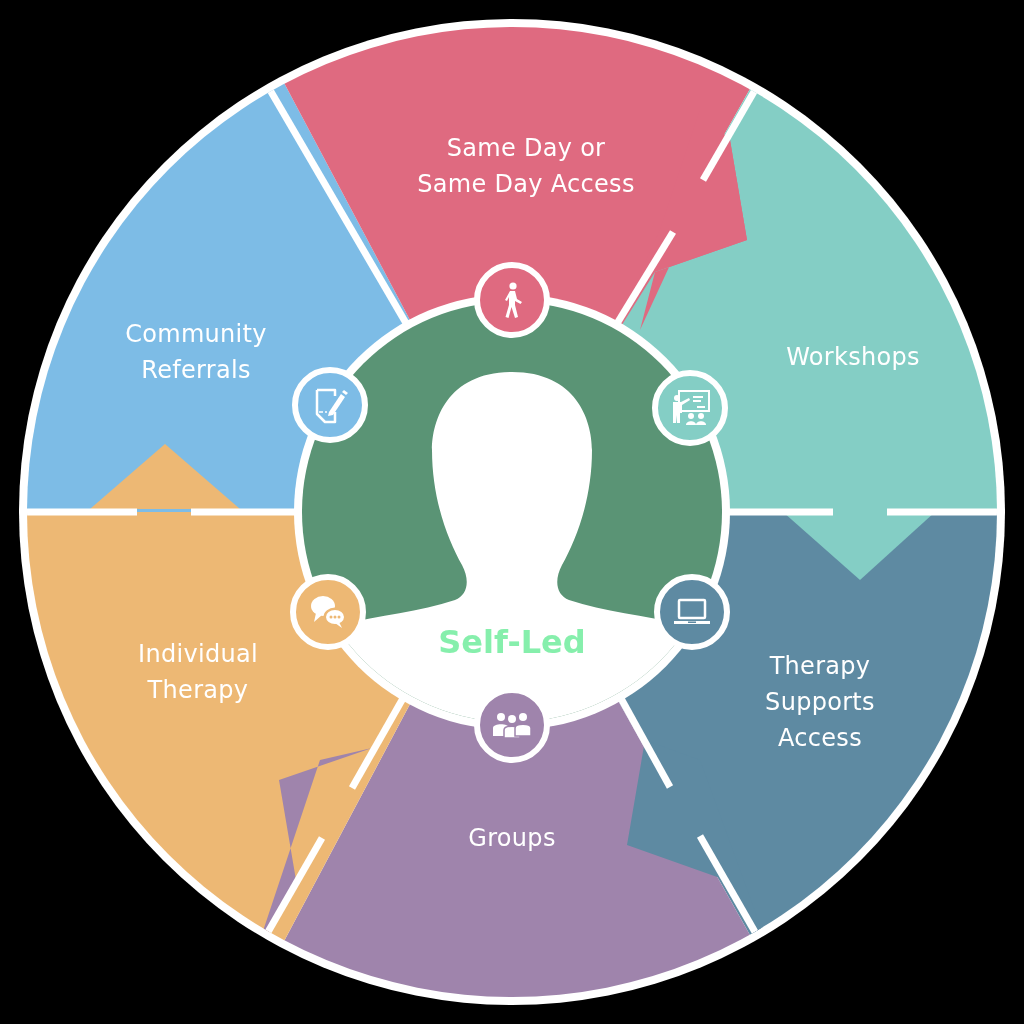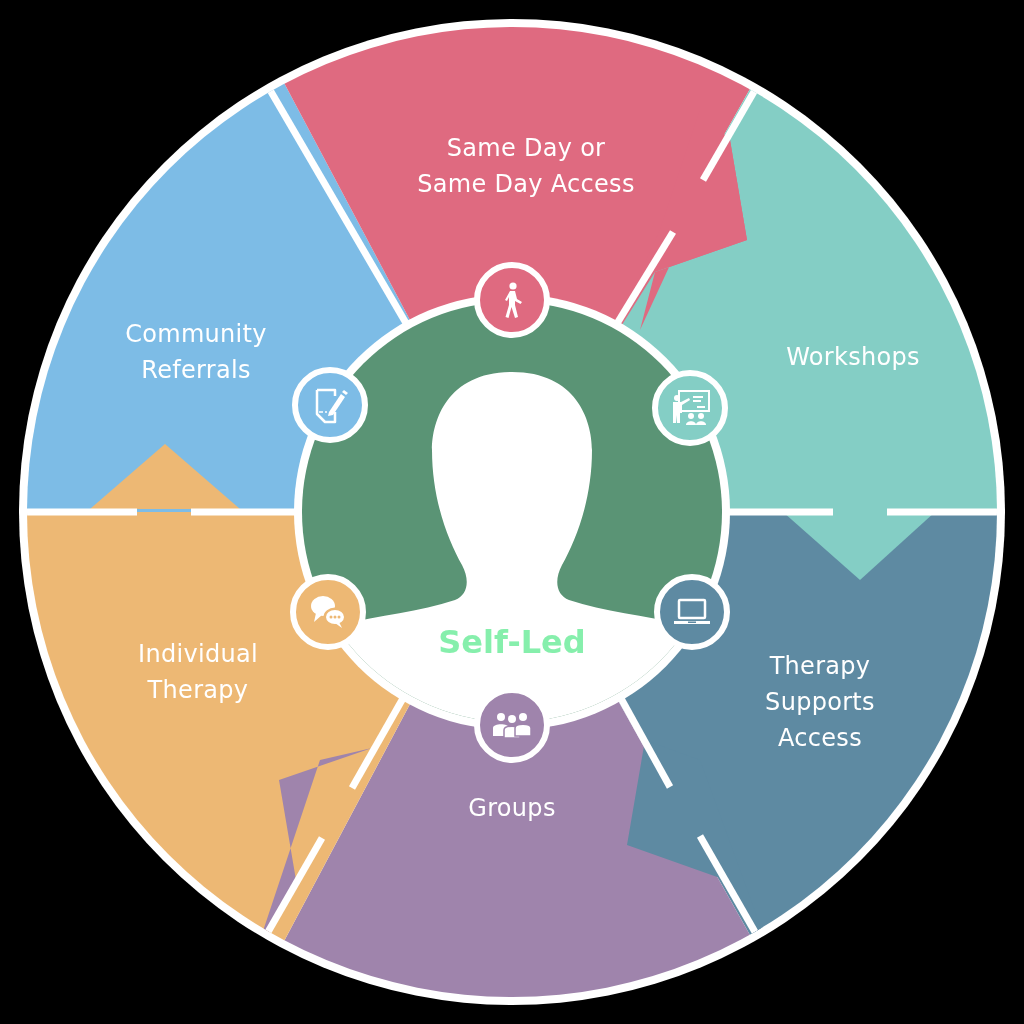--- a/index.html
+++ b/index.html
@@ -119,21 +119,21 @@
   <div>Same Day Access</div>
 </div>
 <div class="seg-label" style="left:853px; top:357px;">
   <div>Workshops</div>
 </div>
 <div class="seg-label" style="left:820px; top:702px;">
   <div>Therapy</div>
   <div>Supports</div>
   <div>Access</div>
 </div>
-<div class="seg-label" style="left:512px; top:808px;">
+<div class="seg-label" style="left:512px; top:838px;">
   <div>Groups</div>
 </div>
 <div class="seg-label" style="left:198px; top:672px;">
   <div>Individual</div>
   <div>Therapy</div>
 </div>
 <div class="seg-label" style="left:196px; top:352px;">
   <div>Community</div>
   <div>Referrals</div>
 </div>

